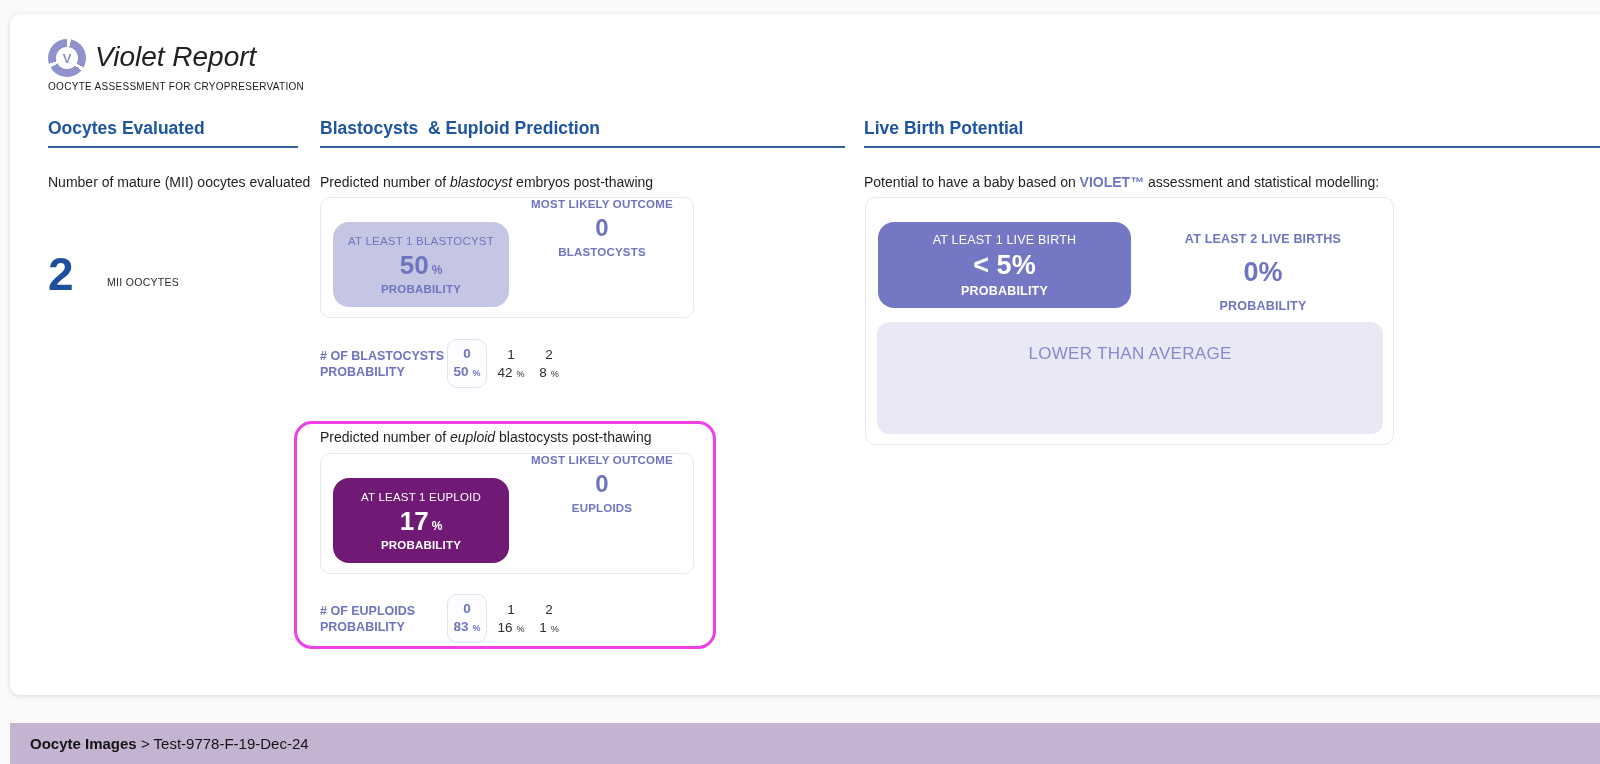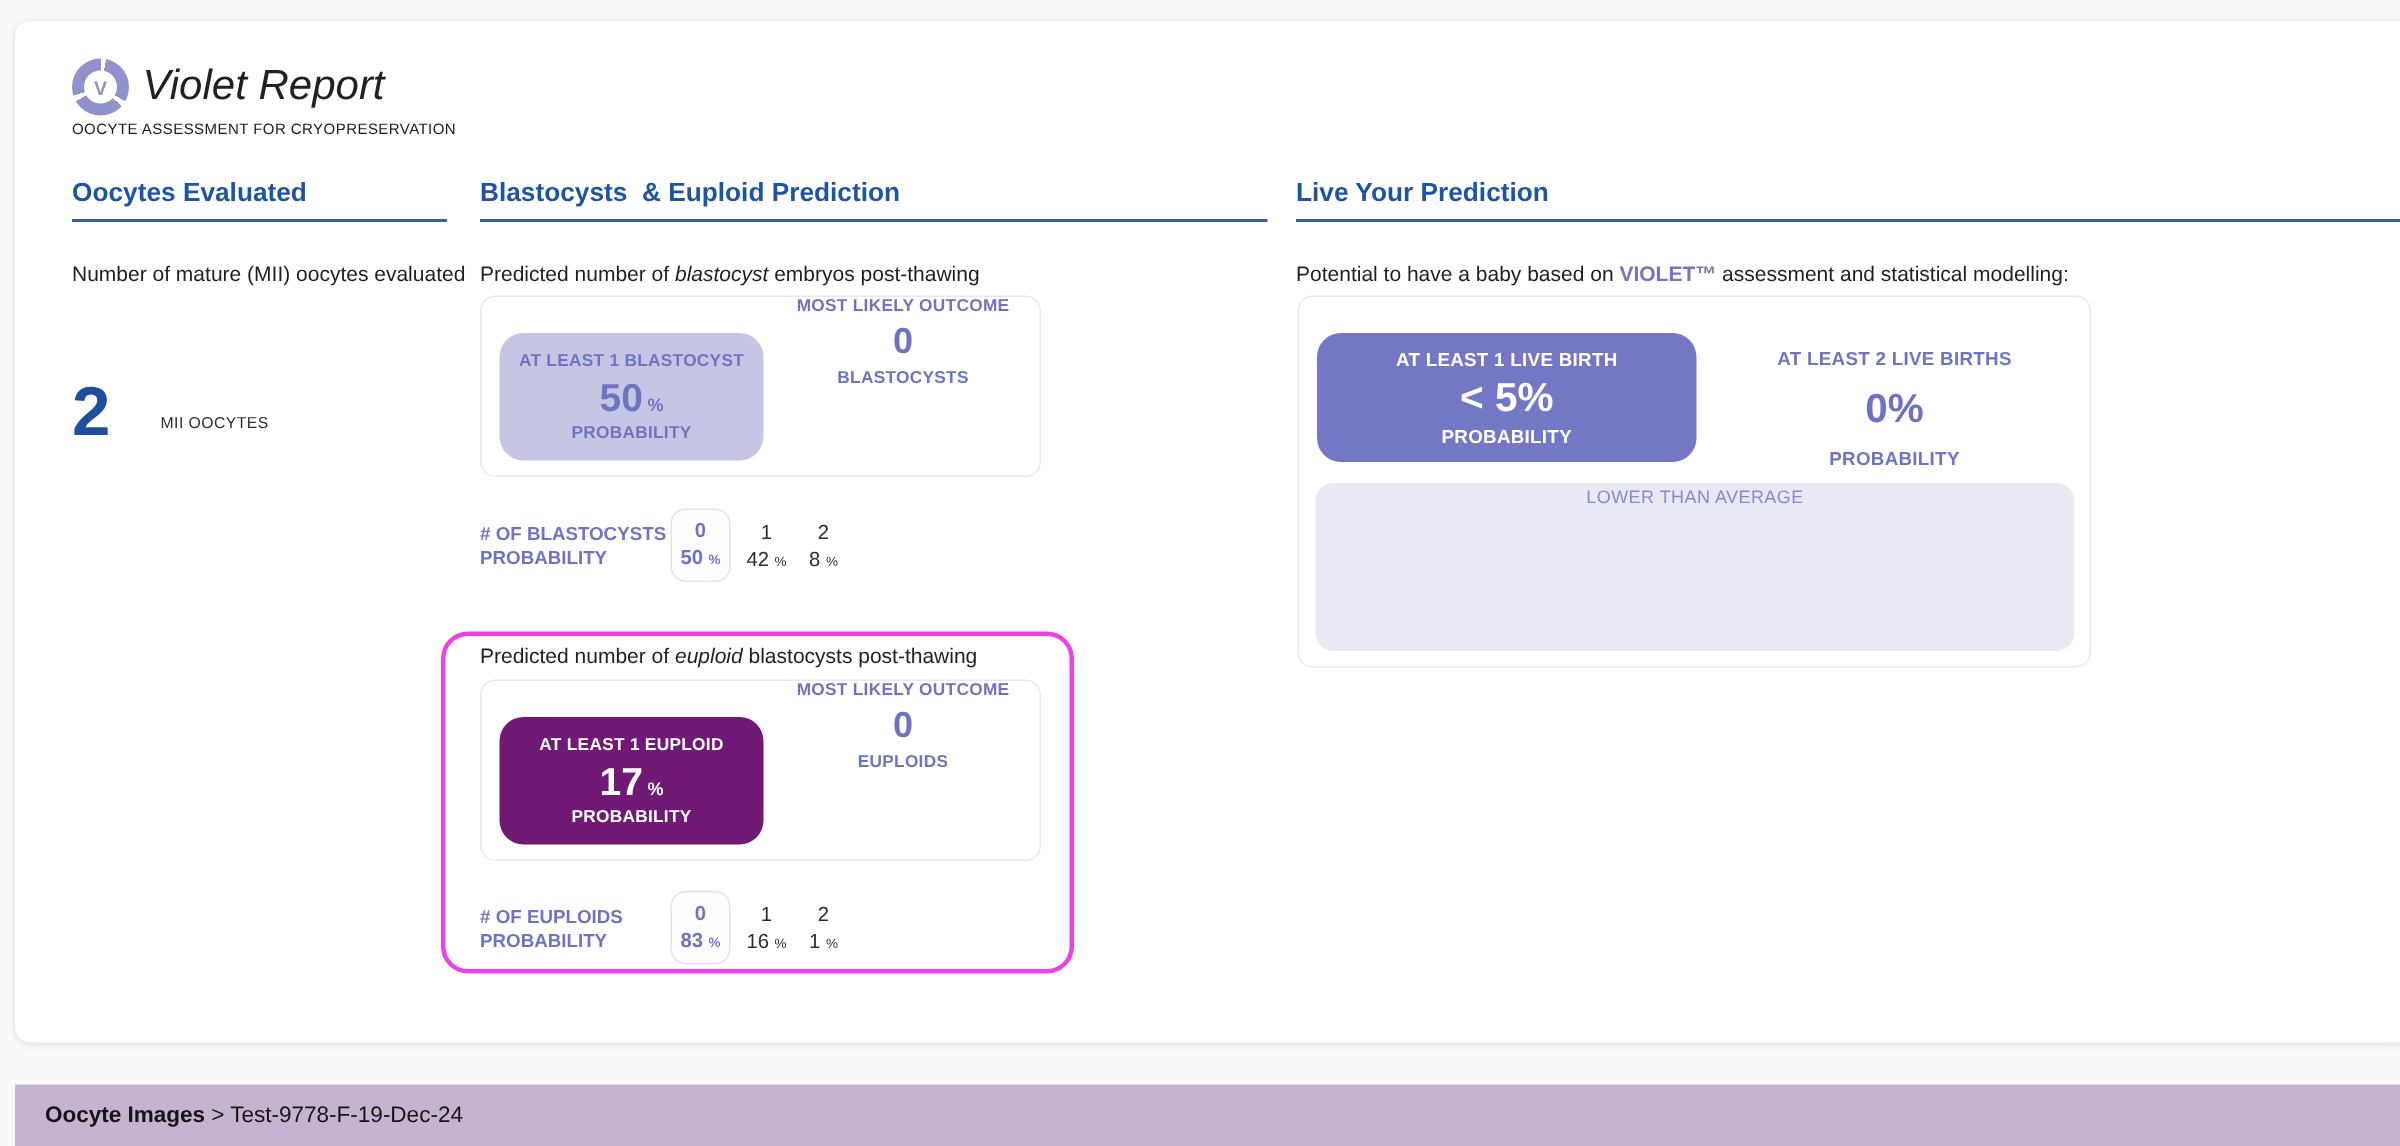--- a/index.html
+++ b/index.html
@@ -47,21 +47,21 @@
   
   .pred-card { position:absolute; background:#fff; border:1px solid #e8e8f1; border-radius:10px; box-sizing:border-box; }
   .primary-box {
     position:absolute; border-radius:16px;
     display:flex; flex-direction:column; align-items:center; justify-content:center; gap:5px;
     text-align:center;
   }
   .primary-box.light { background:#c5c6e4; color:#6f74c0; }
   .primary-box.medium { background:#701a75; color:#ffffff; }
   .primary-box.dark { background:#7478c4; color:#ffffff; }
-  .pb-label { font-size:11.5px; font-weight:bold; letter-spacing:0.2px;text-align:right; }
+  .pb-label { font-size:11.5px; font-weight:normal; letter-spacing:0.2px;text-align:right; }
   .pb-value { font-size:26px; font-weight:bold; line-height:1; }
   .pb-value .unit { font-size:12px; margin-left:3px; }
   .pb-sub { font-size:11.5px; font-weight:bold; letter-spacing:0.2px; }
   .big .pb-label, .big .pb-sub { font-size:12.5px; }
   .big .pb-value { font-size:27px; }
 
   .outcome-col {
     position:absolute; display:flex; flex-direction:column; align-items:center; justify-content:flex-start;
     color:#6f74c0; text-align:center; gap:6px;
   }
@@ -91,21 +91,21 @@
     position:absolute; left:294px; top:421px; width:422px; height:228px;
     border:3px solid #ee3fe9; border-radius:18px; box-sizing:border-box;
   }
 
   
   .note-box {
     position:absolute; left:877px; top:322px; width:506px; height:112px;
     background:#e9e9f5; border-radius:12px; text-align:center; box-sizing:border-box;
   }
   .note-title { margin-top:17px; font-size:12.5px; font-weight:bold; color:#333333; }
-  .note-verdict { margin-top:2px; font-size:12px; color:#8689cd; letter-spacing:0.3px; }
+  .note-verdict { margin-top:22px; font-size:17px; color:#8689cd; letter-spacing:0.3px; }
   .note-body { margin:9px auto 0; width:486px; font-size:12.5px; color:#454545; line-height:17px; }
   .note-bold { font-weight:bold; color:#333333; }
 
   
   .footer-bar {
     position:absolute; left:10px; right:0; top:723px; height:41px;
     background:#c4b3d1; display:flex; align-items:center;
     padding-left:20px; box-sizing:border-box;
     font-size:15px; color:#141414;
   }
@@ -122,21 +122,21 @@
 </div>
 <div class="app-title">Violet Report</div>
 <div class="app-subtitle">OOCYTE ASSESSMENT FOR CRYOPRESERVATION</div>
 
 <div class="section-heading" style="left:48px;">Oocytes Evaluated</div>
 <div class="section-rule" style="left:48px; width:250px;"></div>
 
 <div class="section-heading" style="left:320px;">Blastocysts  &amp; Euploid Prediction</div>
 <div class="section-rule" style="left:320px; width:525px;"></div>
 
-<div class="section-heading" style="left:864px;">Live Your Prediction</div>
+<div class="section-heading" style="left:864px;">Live Birth Potential</div>
 <div class="section-rule" style="left:864px; right:-8px;"></div>
 
 <div class="desc" style="left:48px;">Number of mature (MII) oocytes evaluated</div>
 <div class="big-count">2</div>
 <div class="big-count-label">MII OOCYTES</div>
 
 <div class="desc" style="left:320px;"><span>Predicted number of </span><i>blastocyst</i><span> embryos post-thawing</span></div>
 
 <div class="pred-card" style="left:320px; top:197px; width:374px; height:121px;">
   <div class="primary-box light" style="left:12px; top:24px; width:176px; height:85px;">

